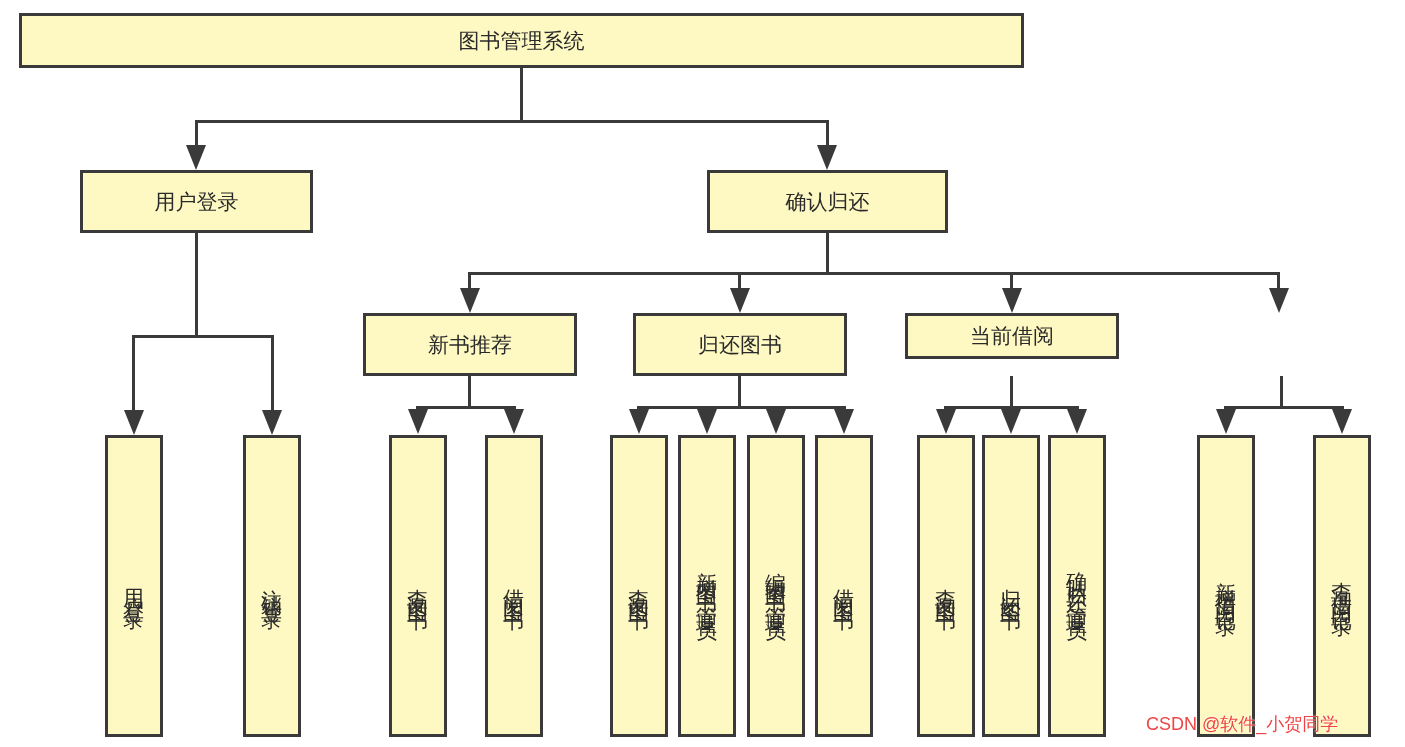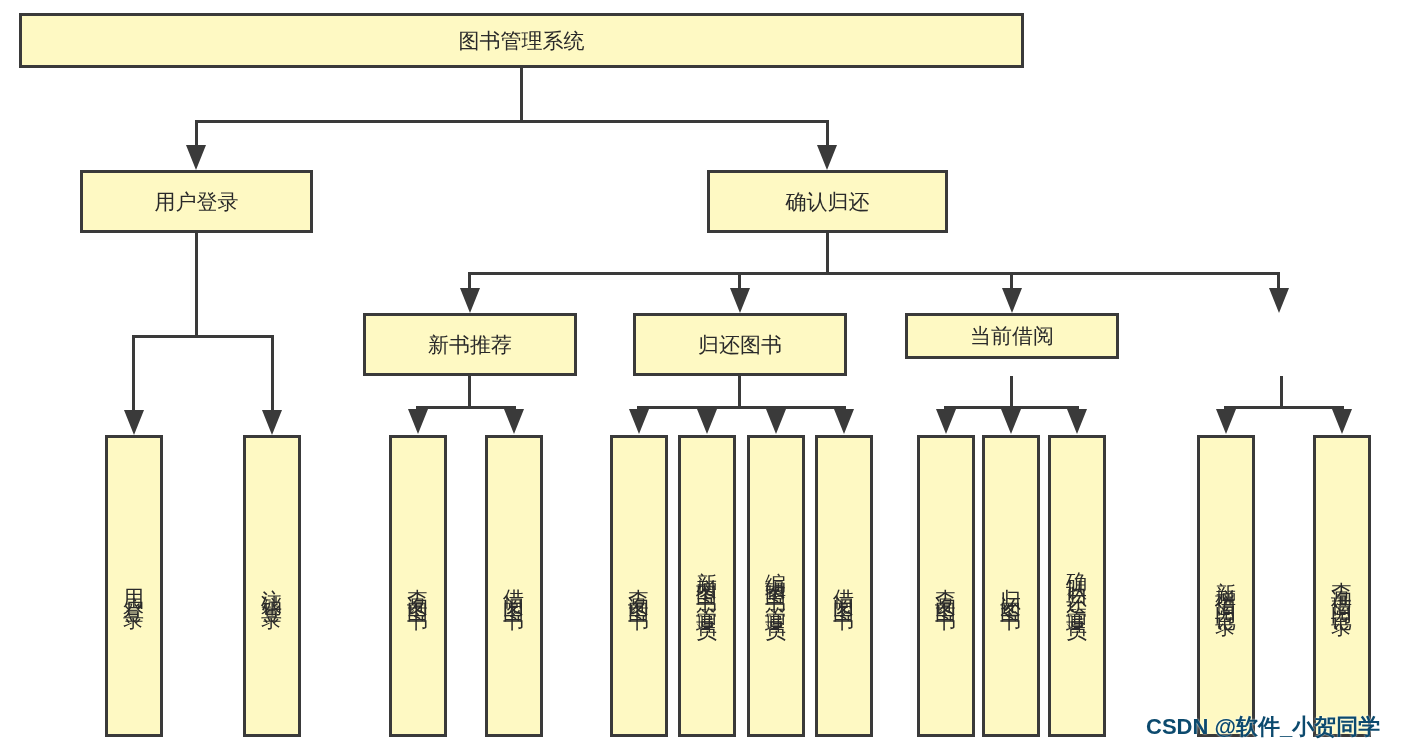--- a/index.html
+++ b/index.html
@@ -7,22 +7,22 @@
           font-family:"Liberation Sans",sans-serif;overflow:hidden;}
   .vl{position:absolute;width:3px;background:#3a3a3a;}
   .hl{position:absolute;height:3px;background:#3a3a3a;}
   .ar{position:absolute;width:0;height:0;border-left:10px solid transparent;
       border-right:10px solid transparent;border-top:25px solid #3a3a3a;}
   .node{position:absolute;box-sizing:border-box;background:#fef9c3;border:3px solid #3a3a3a;
         display:flex;align-items:center;justify-content:center;
         color:#2a2a2a;font-size:21px;text-align:center;}
   .leaf span{writing-mode:vertical-rl;text-orientation:mixed;letter-spacing:7px;
              line-height:1.1;display:block;}
-  .watermark{position:absolute;color:#0c4a6e;font-size:22px;white-space:nowrap;
-             text-shadow:0 0 2px #ffffff;font-weight:bold;}
+  .watermark{position:absolute;color:#ef4444;font-size:18px;white-space:nowrap;
+             text-shadow:0 0 2px #ffffff;}
 </style>
 </head>
 <body>
 
 <div class="canvas">
 
   <div class="vl" style="left:520px;top:68px;height:52px"></div>
   <div class="hl" style="left:195px;top:120px;width:634px"></div>
   <div class="vl" style="left:195px;top:120px;height:27px"></div>
   <div class="vl" style="left:826px;top:120px;height:27px"></div>

